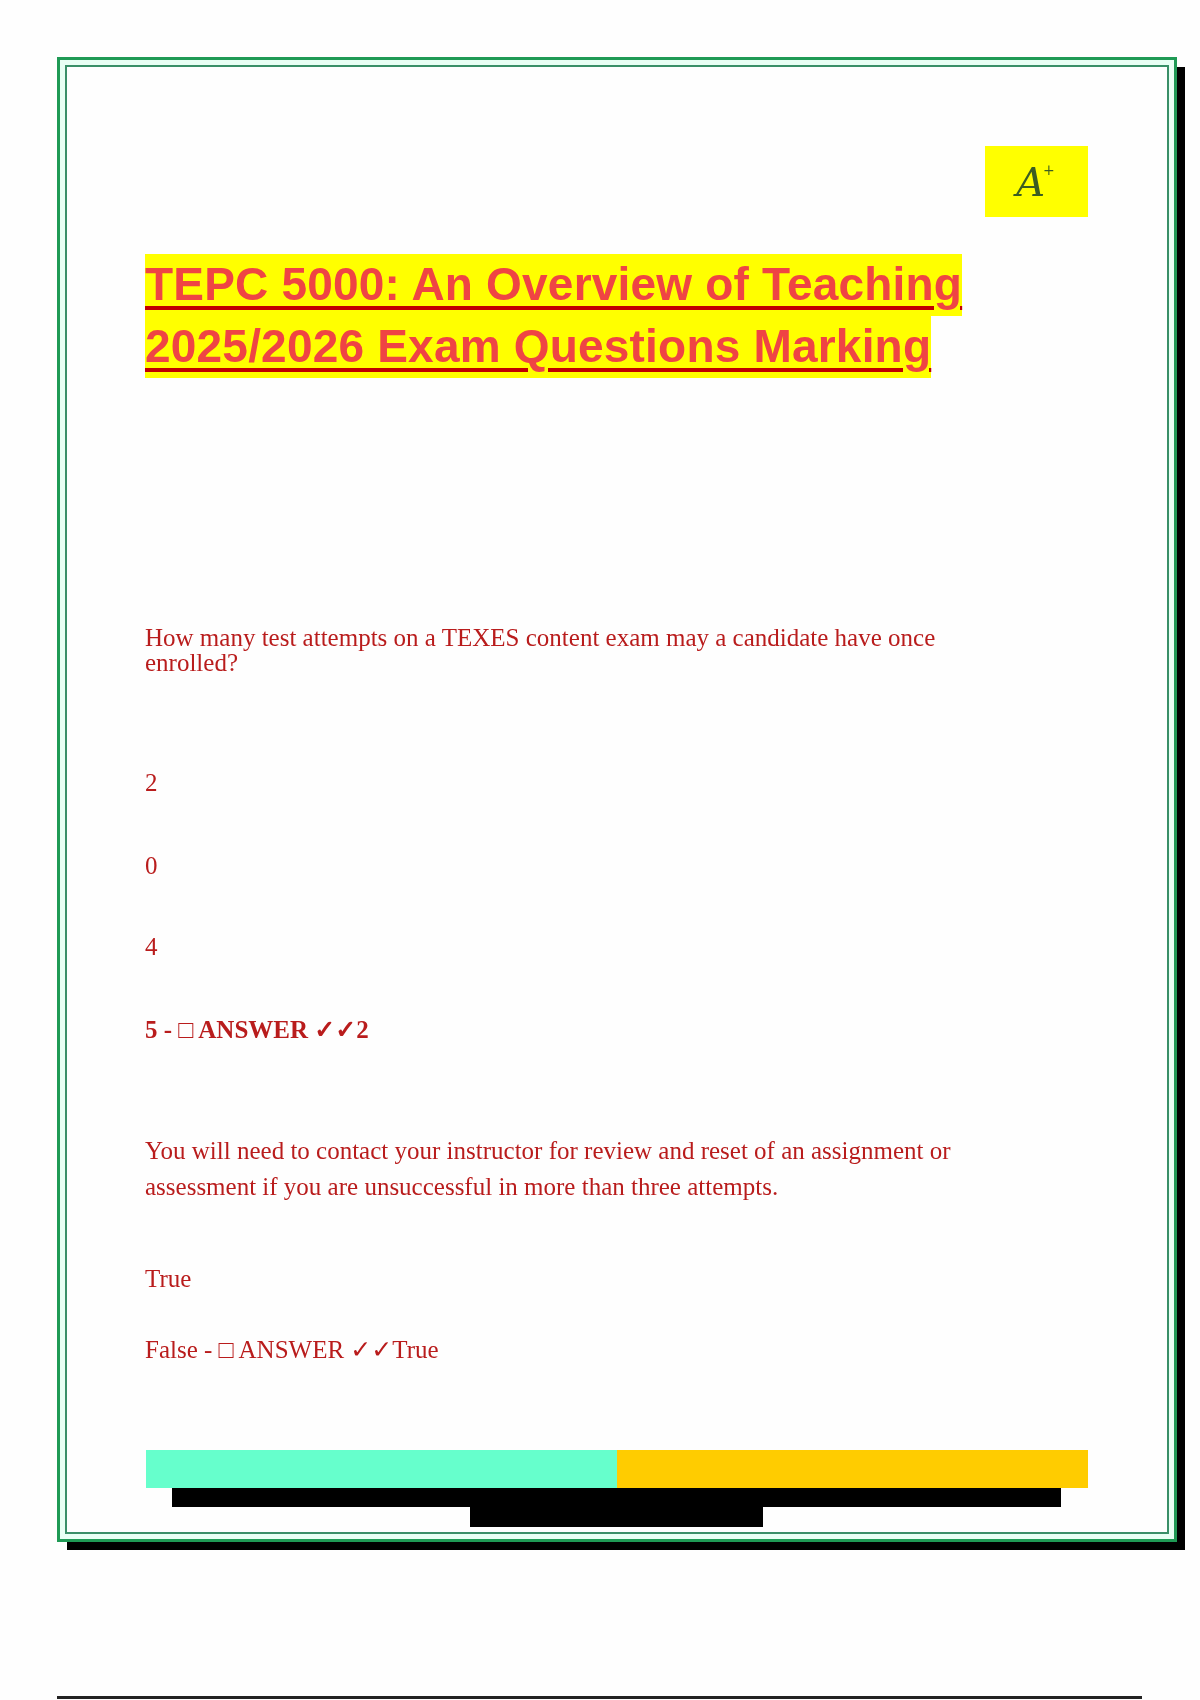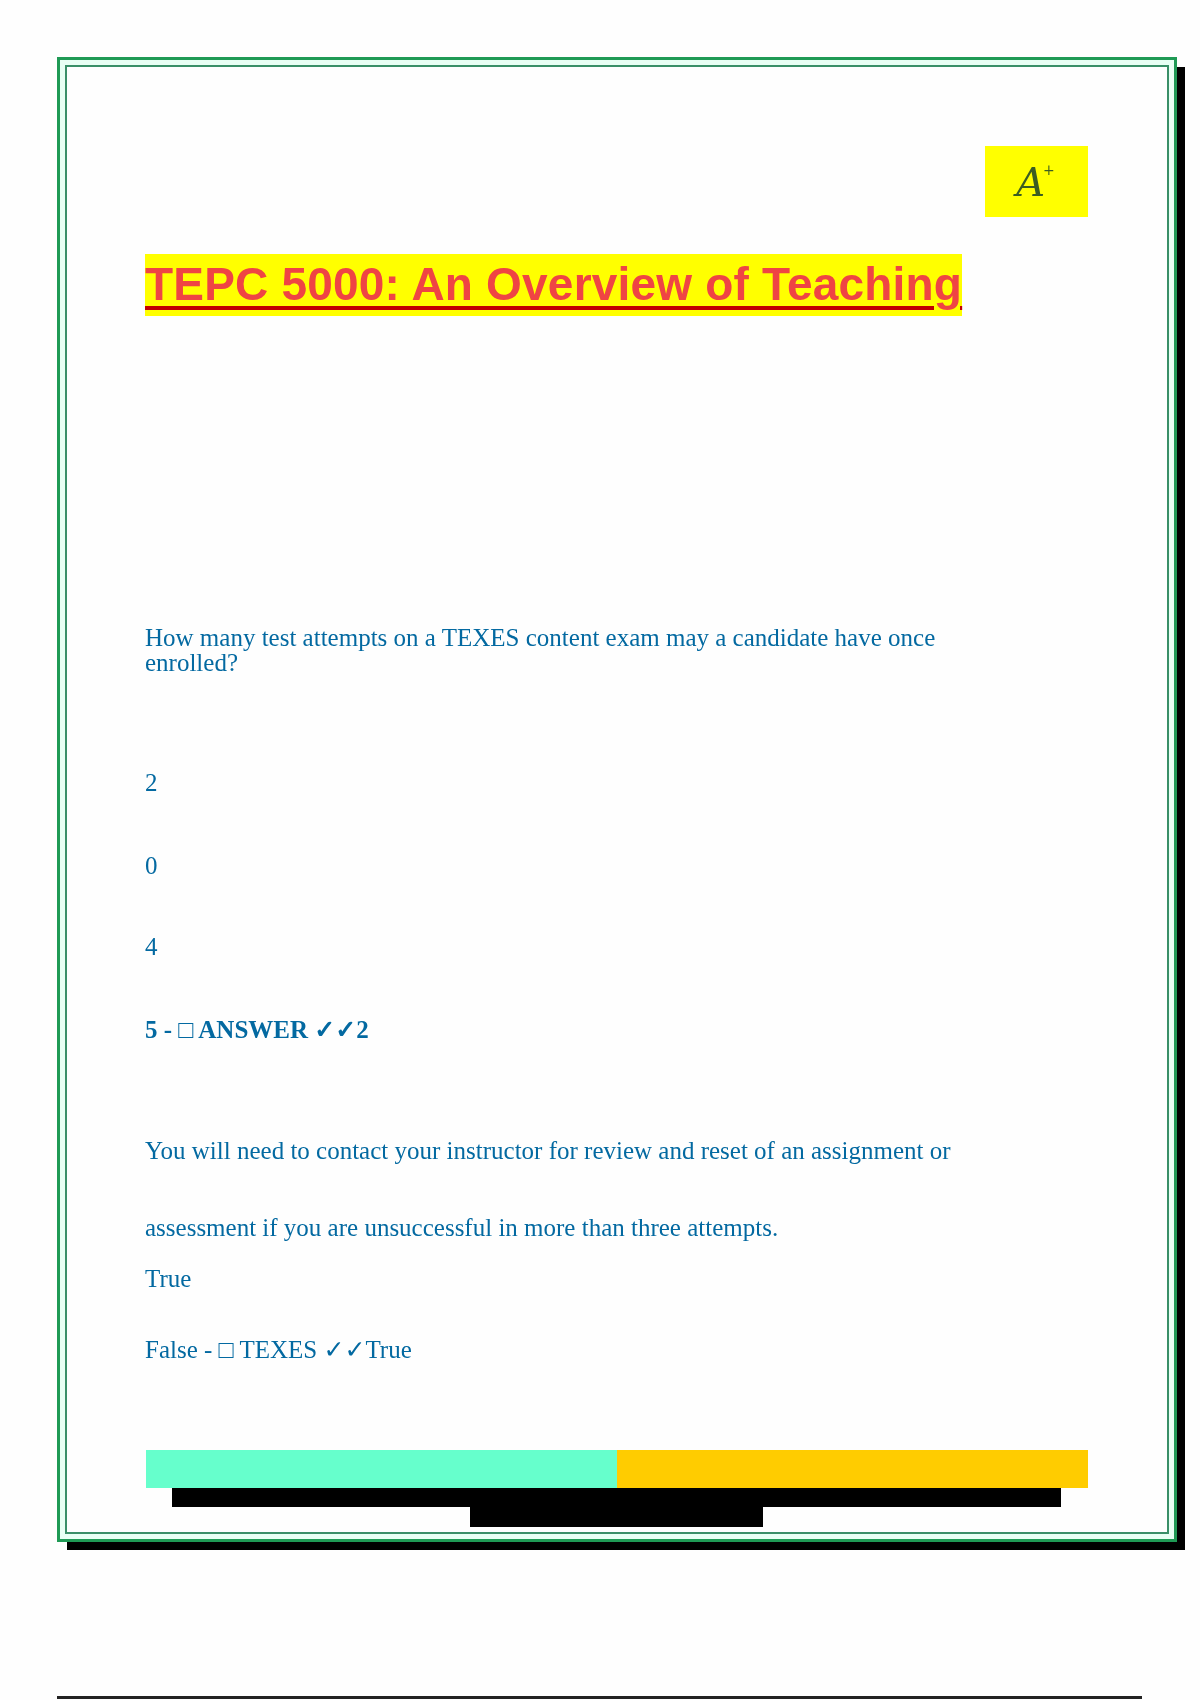--- a/index.html
+++ b/index.html
@@ -87,21 +87,21 @@
     text-decoration-color: #c00000;
     text-decoration-thickness: 4px;
     text-underline-offset: 6px;
     padding: 4px 0 6px 0;
     letter-spacing: 0.2px;
   }
   .body-text {
     position: absolute;
     left: 145px;
     font-size: 25px;
-    color: #0369a1;
+    color: #b91c1c;
     white-space: nowrap;
     line-height: 30px;
   }
   .color-bar {
     position: absolute;
     top: 1450px;
     height: 38px;
   }
   .bar-teal {
     left: 146px;
@@ -146,32 +146,33 @@
 <div class="outer-border">
   <div class="inner-border"></div>
 </div>
 
 <div class="badge">
   <span class="badge-glyph"><span>A</span><sup>+</sup></span>
 </div>
 
 <h1 class="title">
   <span class="title-line"><span>TEPC 5000: An Overview of Teaching</span></span>
+  <span class="title-line"><span>2025/2026 Exam Questions Marking</span></span>
 </h1>
 
 <div class="body-text" style="top:623px;">How many test attempts on a TEXES content exam may a candidate have once</div>
 <div class="body-text" style="top:648px;">enrolled?</div>
 <div class="body-text" style="top:768px;">2</div>
 <div class="body-text" style="top:851px;">0</div>
 <div class="body-text" style="top:932px;">4</div>
 <div class="body-text" style="top:1015px;font-weight:bold;">5 - □ ANSWER ✓✓2</div>
 
 <div class="body-text" style="top:1136px;">You will need to contact your instructor for review and reset of an assignment or</div>
-<div class="body-text" style="top:1172px;margin-top:41px;">assessment if you are unsuccessful in more than three attempts.</div>
+<div class="body-text" style="top:1172px;">assessment if you are unsuccessful in more than three attempts.</div>
 <div class="body-text" style="top:1264px;">True</div>
-<div class="body-text" style="top:1335px;">False - □ TEXES ✓✓True</div>
+<div class="body-text" style="top:1335px;">False - □ ANSWER ✓✓True</div>
 
 <div class="color-bar bar-teal"></div>
 <div class="color-bar bar-gold"></div>
 <div class="black-bar-1"></div>
 <div class="black-bar-2"></div>
 
 <div class="footer-rule"></div>
 
 </body></html>

